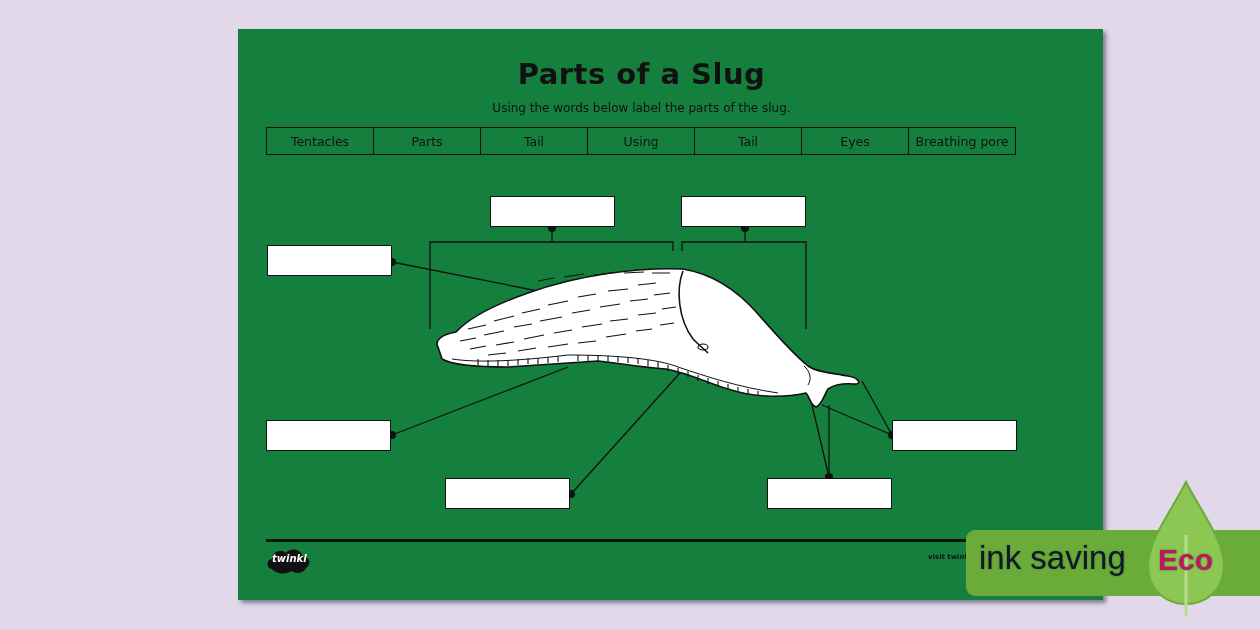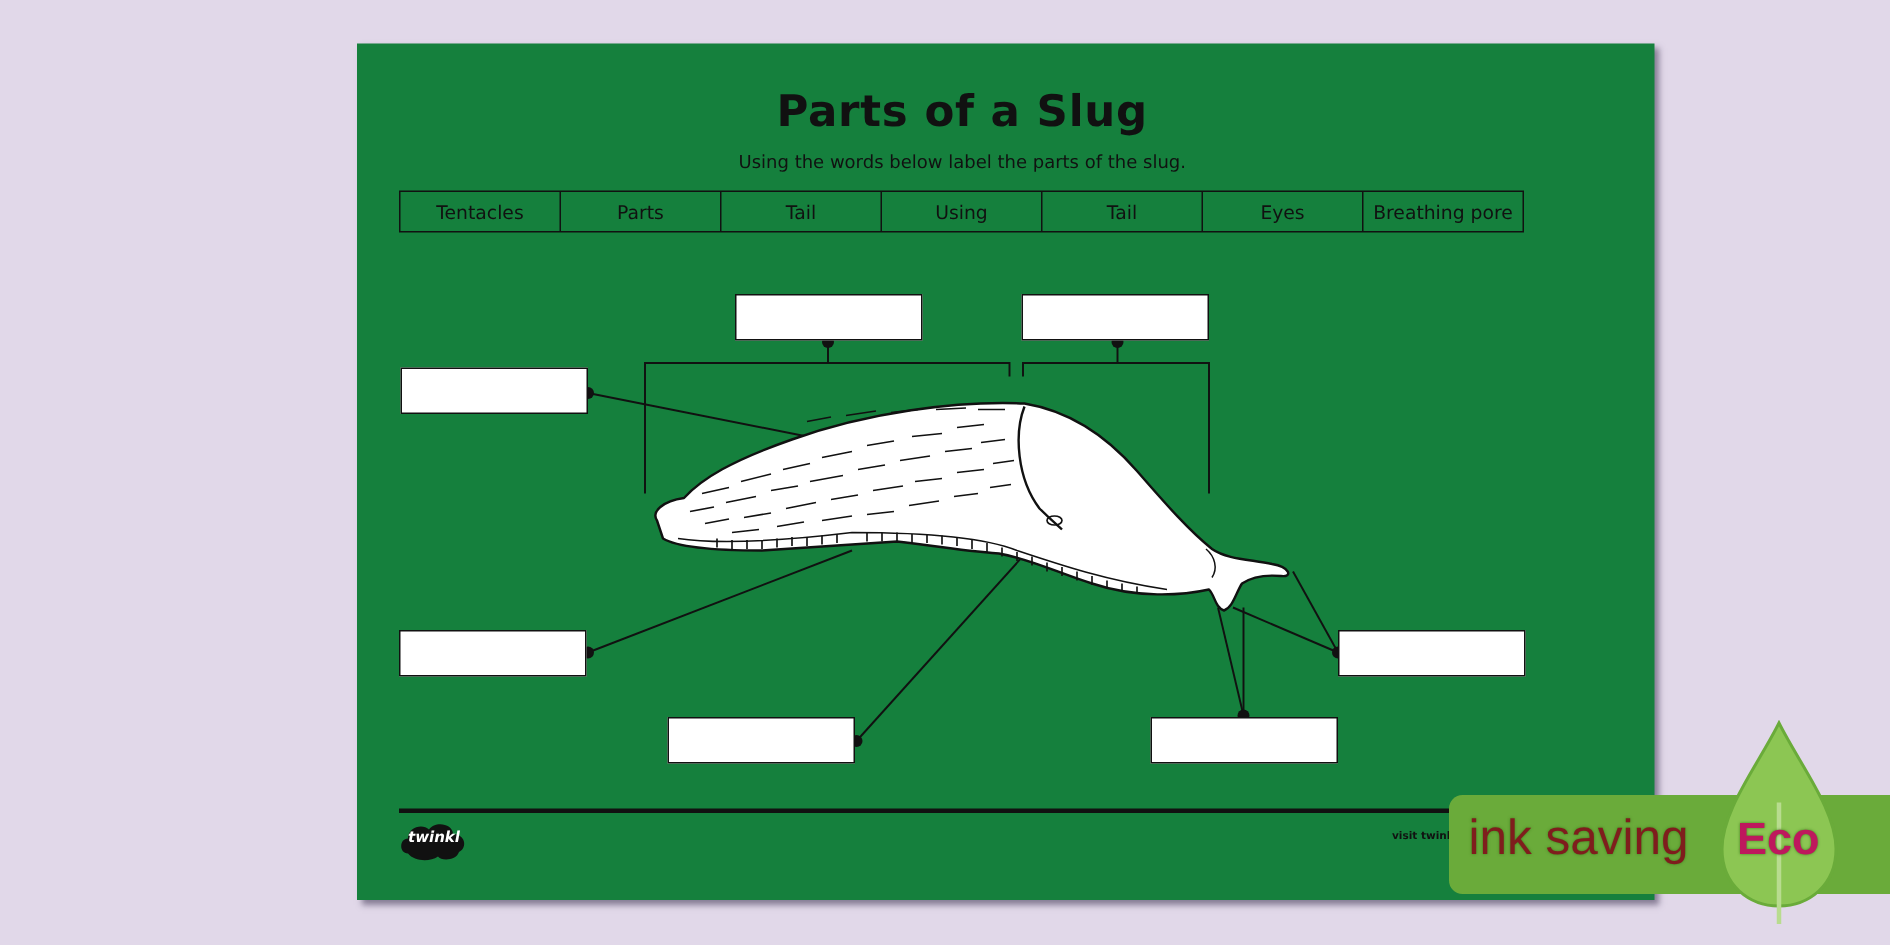--- a/index.html
+++ b/index.html
@@ -10,21 +10,21 @@
   .wordbank{position:absolute;left:28px;top:98px;width:750px;height:28px;border:1.5px solid #111;display:flex;box-sizing:border-box;}
   .word{flex:1;display:flex;align-items:center;justify-content:center;font-size:12.5px;color:#111;border-left:1.5px solid #111;text-align:center;}
   .word:first-child{border-left:none;}
   .diagram{position:absolute;left:0;top:0;width:807px;height:571px;}
   .label-box{position:absolute;width:125px;height:31px;border:1.5px solid #111;box-sizing:border-box;background:#fff;}
   .footer-line{position:absolute;left:28px;top:510px;width:750px;height:3px;background:#111;}
   .logo{position:absolute;left:28px;top:518px;width:46px;height:26px;}
   .logo-text{position:absolute;left:6px;top:6px;font-size:10px;font-weight:bold;color:#fff;font-style:italic;}
   .visit{position:absolute;left:690px;top:524px;font-size:7px;font-weight:bold;color:#111;}
   .eco{position:absolute;left:966px;top:530px;width:294px;height:66px;background:#6aab3a;border-radius:9px 0 0 9px;}
-  .eco-text{position:absolute;left:13px;top:9px;font-size:33px;color:#7f1d1d;font-family:"Liberation Sans",sans-serif;text-shadow:0 0 2px #3f7d1e;}
+  .eco-text{position:absolute;left:13px;top:9px;font-size:33px;color:#0f172a;font-family:"Liberation Sans",sans-serif;text-shadow:0 0 2px #3f7d1e;}
   .leaf{position:absolute;left:1140px;top:480px;width:92px;height:140px;}
   .eco-word{position:absolute;left:1158px;top:543px;font-size:30px;font-weight:bold;color:#be185d;font-family:"Liberation Sans",sans-serif;text-shadow:0 0 2px #3f7d1e;}
 </style>
 </head>
 <body>
 
 <div class="page">
   <div class="title">Parts of a Slug</div>
   <div class="subtitle">Using the words below label the parts of the slug.</div>
 

